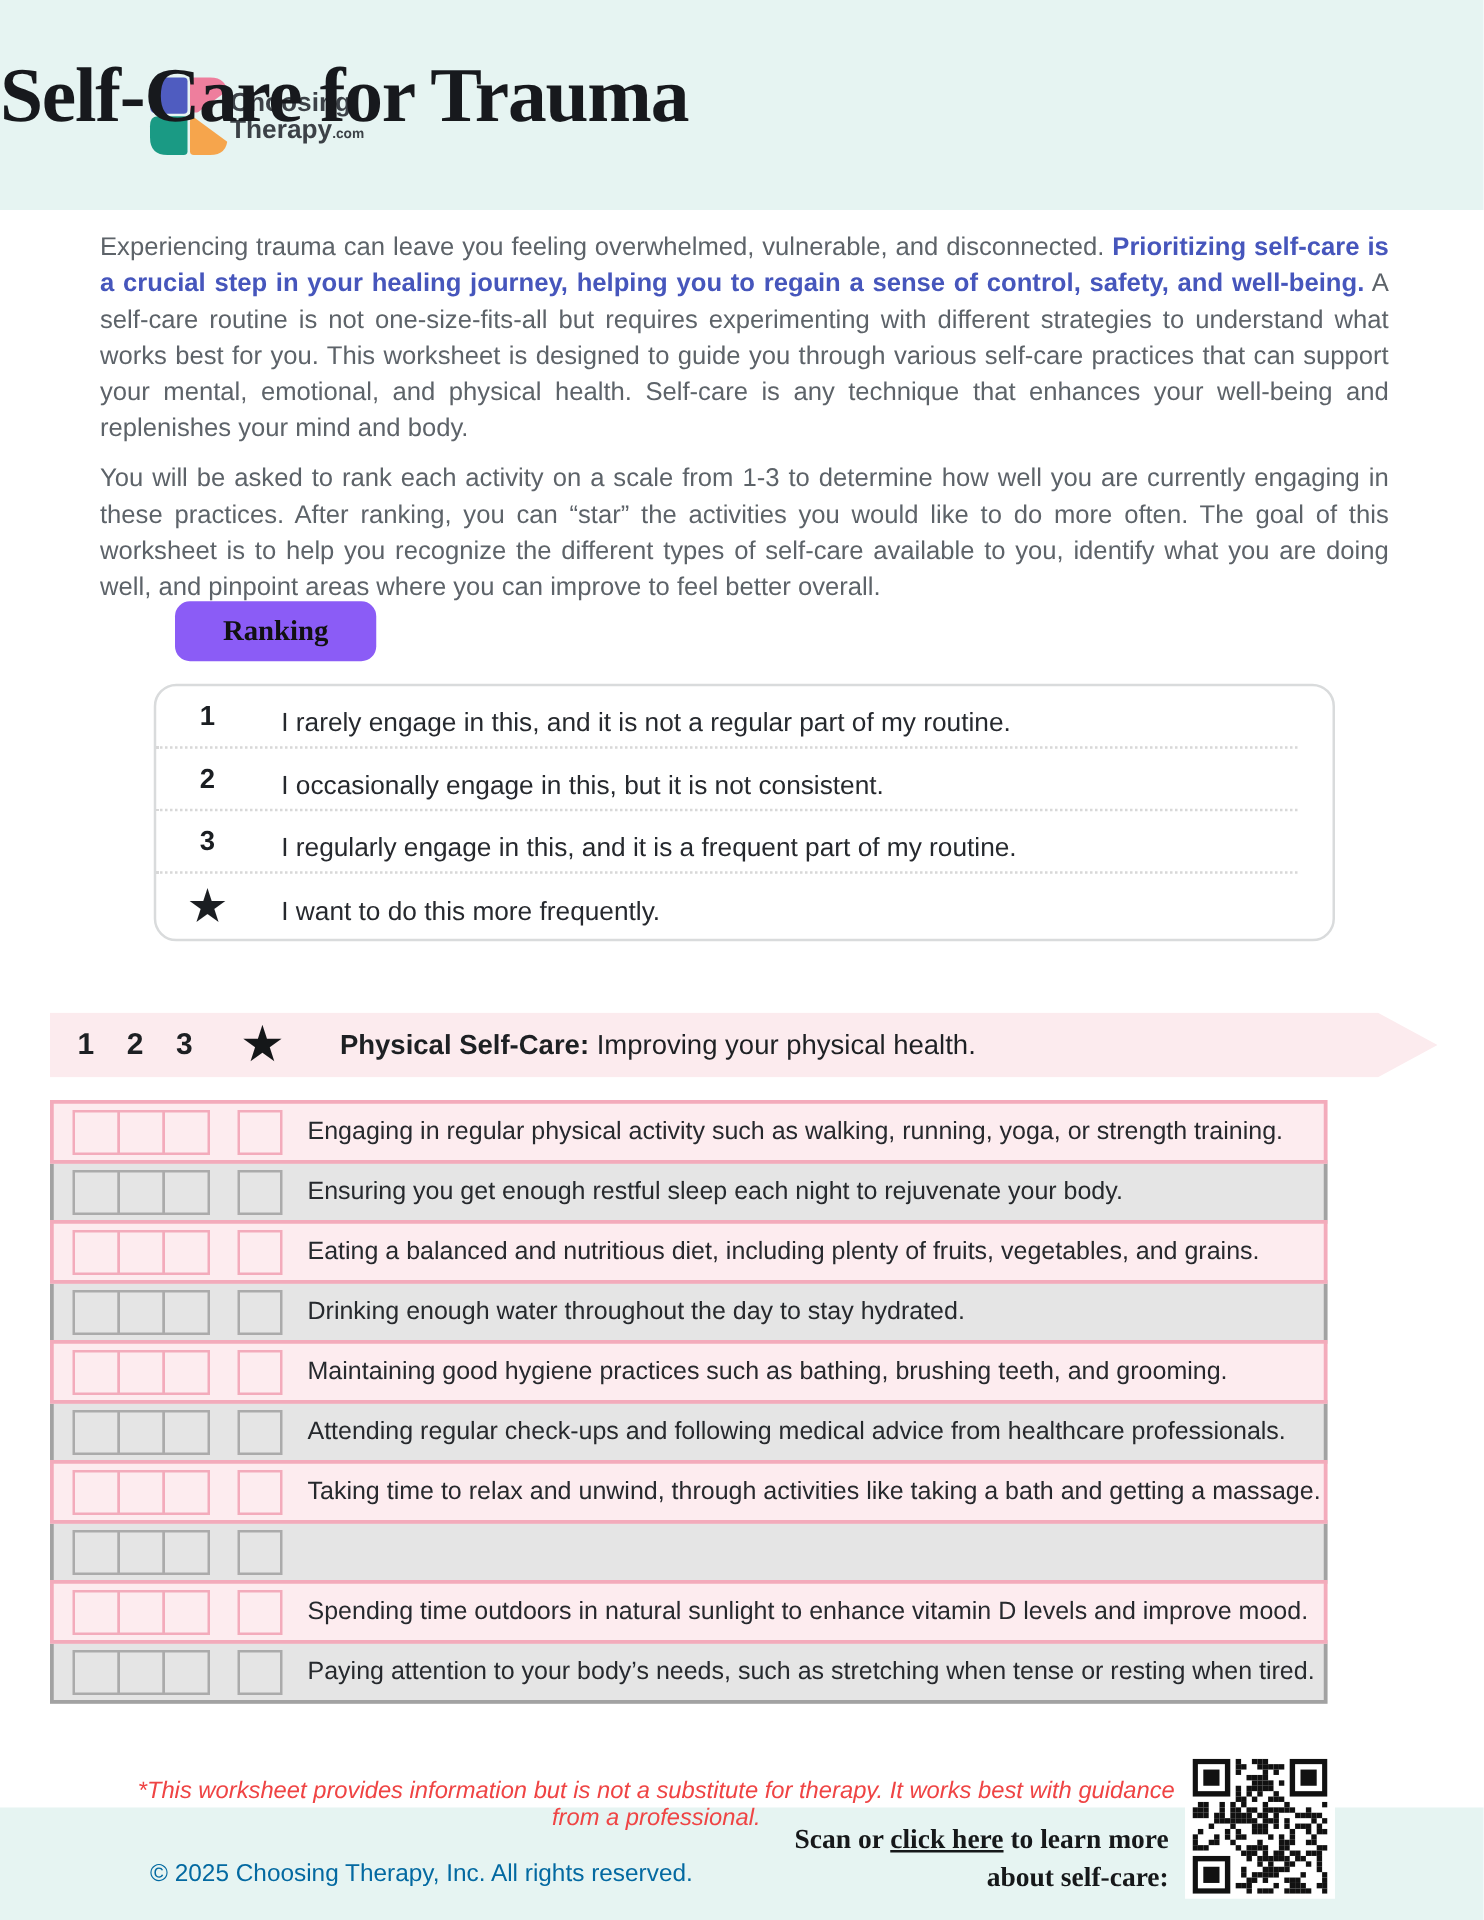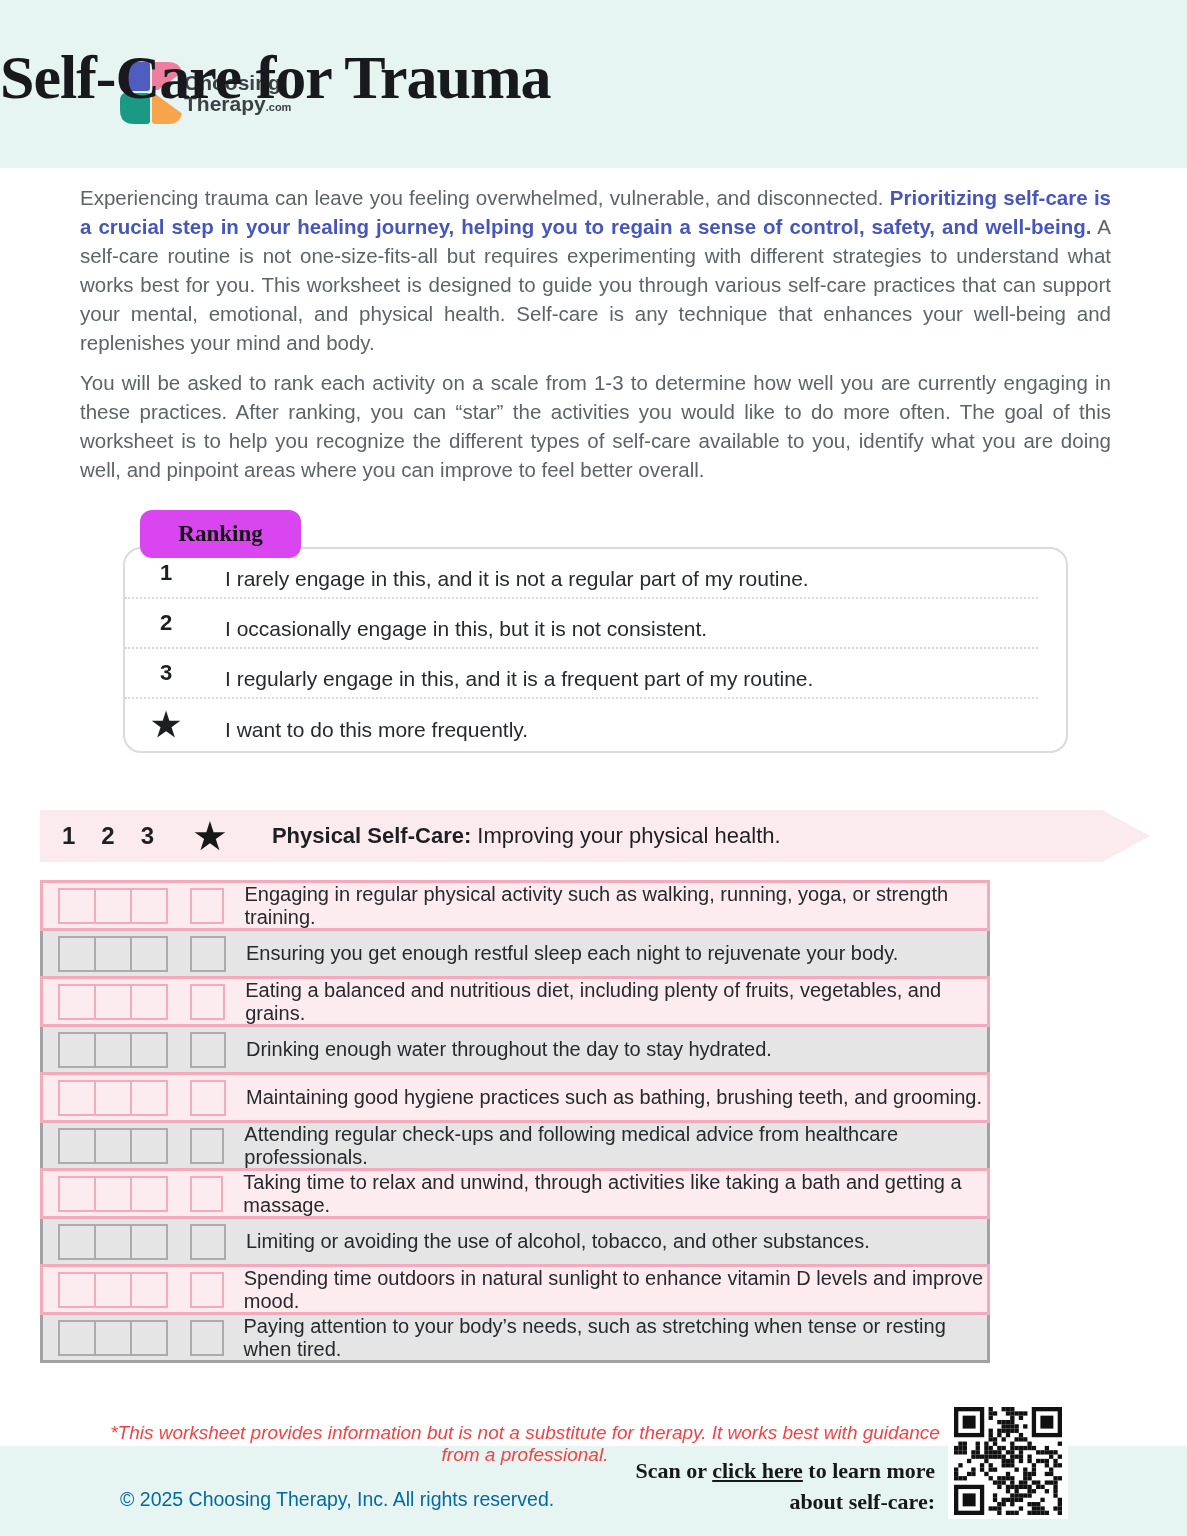--- a/index.html
+++ b/index.html
@@ -38,22 +38,22 @@
     position:absolute; left:80px; width:1031px;
     font-size:20.5px; line-height:29px; color:#5d6369;
     text-align:justify;
   }
   .intro-1 { top:183px; }
   .intro-2 { top:368px; }
   .highlight { color:#4656bc; font-weight:bold; }
 
   
   .ranking-tab {
-    position:absolute; left:140px; top:510px; width:161px; height:48px;
-    background:#d946ef; border-radius:12px;
+    position:absolute; left:140px; top:481px; width:161px; height:48px;
+    background:#8b5cf6; border-radius:12px;
     display:flex; align-items:center; justify-content:center;
     font-family:"Liberation Serif", serif; font-weight:700; font-size:23px; color:#111;
     z-index:3;
   }
   .ranking-box {
     position:absolute; left:123px; top:547px; width:945px; height:206px;
     background:#fff; border:2px solid #d9dbdc; border-radius:18px;
     padding:0 28px 0 0; z-index:2;
   }
   .rank-row {
@@ -74,21 +74,21 @@
     background:#fcebee;
     clip-path:polygon(0 0, calc(100% - 48px) 0, 100% 50%, calc(100% - 48px) 100%, 0 100%);
     display:flex; align-items:center;
   }
   .banner-nums { margin-left:22px; display:flex; gap:26px; font-weight:bold; font-size:24px; color:#1d2023; }
   .banner-star { margin-left:38px; font-size:40px; line-height:0.9; color:#151719; }
   .banner-heading { margin-left:44px; font-size:22px; color:#1d2023; }
   .banner-heading b { font-weight:bold; }
 
   
-  .activities { position:absolute; left:40px; top:880px; width:950px; }
+  .activities { position:absolute; left:40px; top:880px; width:1022px; }
   .activity-row {
     display:flex; align-items:center; height:51px;
     border:3px solid #a2a2a2; background:#e5e5e5;
     margin-top:-3px; position:relative;
   }
   .activity-row:first-of-type, div.activity-row:nth-of-type(1) { margin-top:0; }
   div.activity-row:nth-of-type(odd) {
     background:#fdecef; border-color:#f3abbb; z-index:1;
   }
   .cb-group { display:flex; margin-left:15px; }
@@ -248,21 +248,20 @@
       <div class="activity-text">Taking time to relax and unwind, through activities like taking a bath and getting a massage.</div>
     </div>
 
     <div class="activity-row">
       <div class="cb-group">
         <div class="cb"></div>
         <div class="cb"></div>
         <div class="cb"></div>
       </div>
       <div class="cb cb-star"></div>
-      <div class="activity-text">Limiting or avoiding the use of alcohol, tobacco, and other substances.</div>
     </div>
 
     <div class="activity-row">
       <div class="cb-group">
         <div class="cb"></div>
         <div class="cb"></div>
         <div class="cb"></div>
       </div>
       <div class="cb cb-star"></div>
       <div class="activity-text">Spending time outdoors in natural sunlight to enhance vitamin D levels and improve mood.</div>

